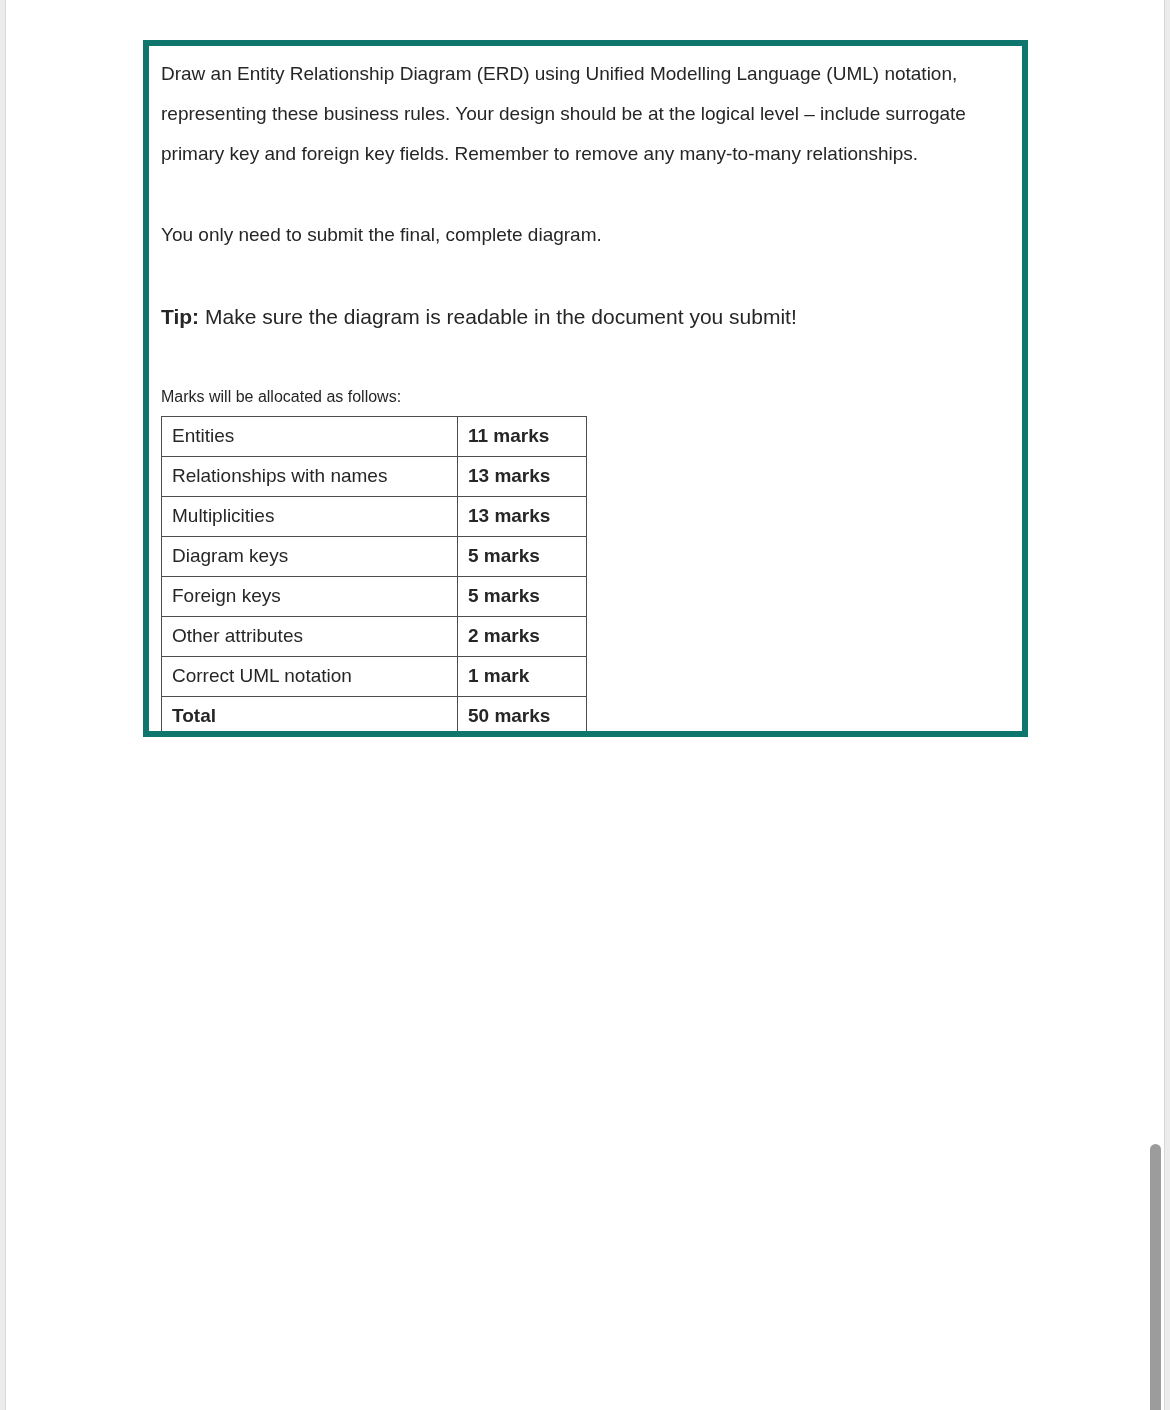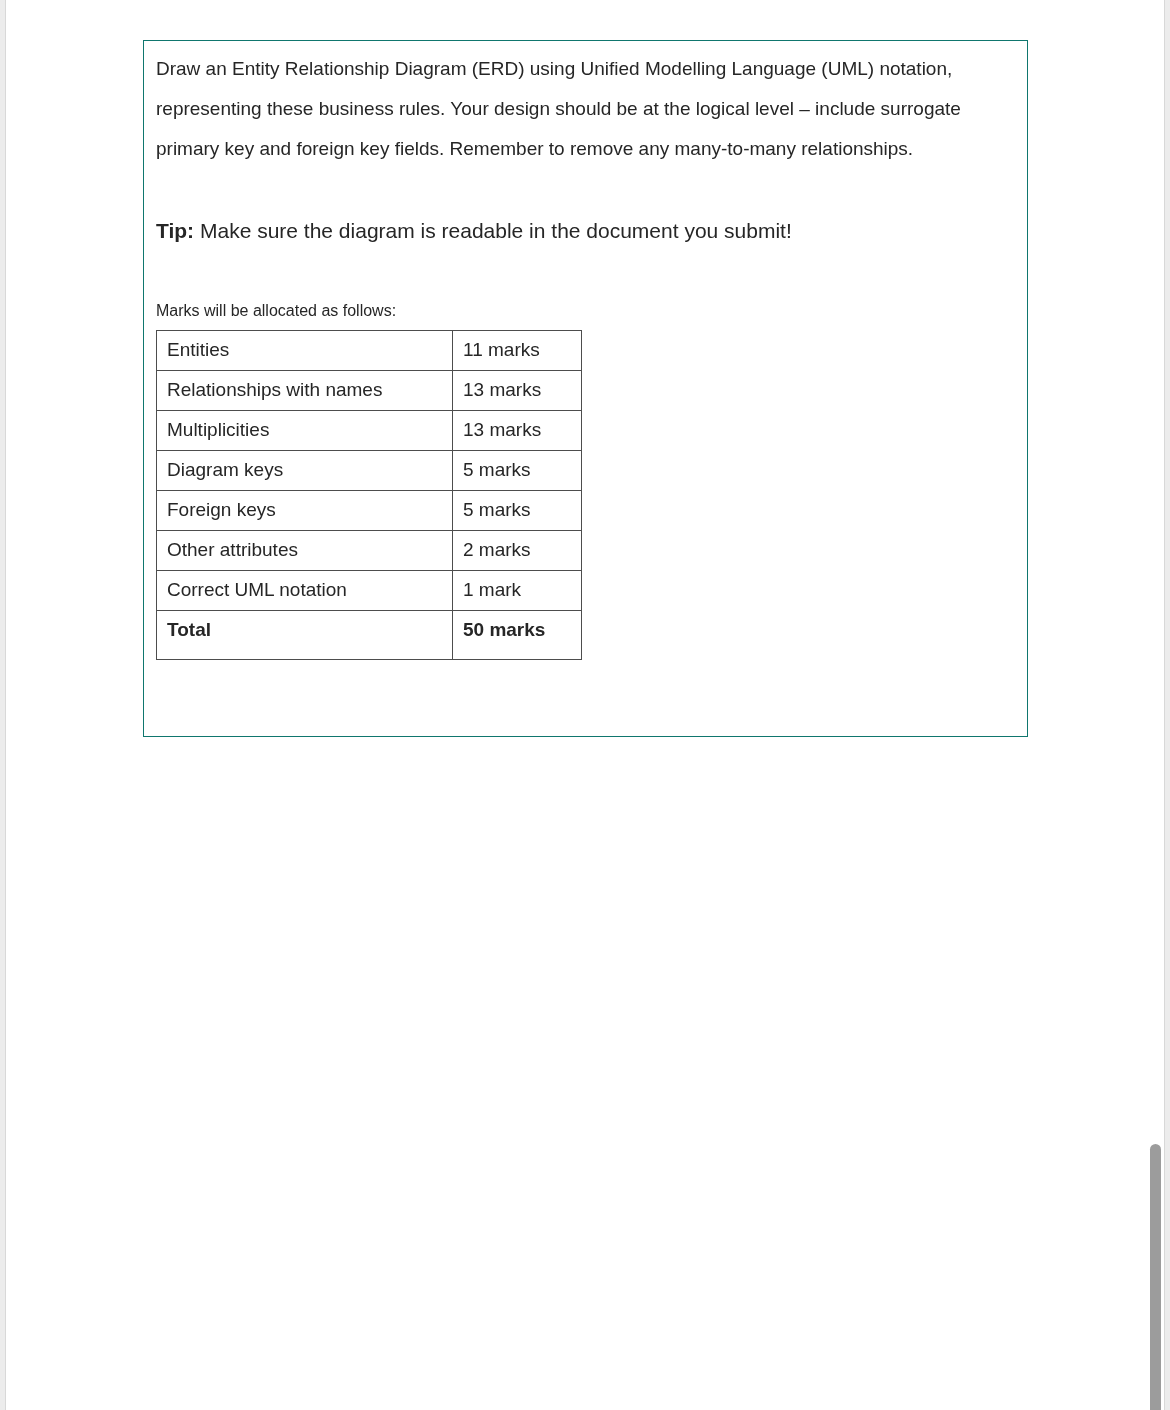--- a/index.html
+++ b/index.html
@@ -36,21 +36,21 @@
   }
 
   
   .content-box {
     position: absolute;
     left: 143px;
     top: 40px;
     width: 885px;
     height: 697px;
     background: #ffffff;
-    border: 1px solid #0f766e;
+    border: 6px solid #0f766e;
     padding: 8px 12px 0 12px;
     overflow: hidden;
   }
 
   .para-line {
     display: block;
     font-size: 19px;
     line-height: 40px;
     white-space: nowrap;
   }
@@ -83,39 +83,40 @@
     table-layout: fixed;
   }
   table.marks-table td {
     border: 1px solid #4d4d4d;
     font-size: 19px;
     line-height: 27px;
     vertical-align: top;
     padding: 5px 8px 0 10px;
   }
   td.col-item  { width: 296px; }
-  td.col-marks { width: 129px; }
+  td.col-marks { width: 129px; font-weight: bold; }
   tr.marks-row     { height: 40px; }
   tr.marks-row-total { height: 49px; }
   tr.marks-row-total td { font-weight: bold; }
 </style>
 </head>
 <body>
 
 <div class="gutter gutter-left"></div>
 <div class="gutter gutter-right"></div>
 
 <div class="content-box">
 
   <div class="instructions">
     <span class="para-line">Draw an Entity Relationship Diagram (ERD) using Unified Modelling Language (UML) notation,</span>
     <span class="para-line">representing these business rules. Your design should be at the logical level – include surrogate</span>
     <span class="para-line">primary key and foreign key fields. Remember to remove any many-to-many relationships.</span>
   </div>
 
+  <div class="submit-note">You only need to submit the final, complete diagram.</div>
 
   <div class="tip-line">
     <span class="tip-label">Tip:</span>
     <span>Make sure the diagram is readable in the document you submit!</span>
   </div>
 
   <div class="marks-intro">Marks will be allocated as follows:</div>
 
   <table class="marks-table">
     <tbody>

